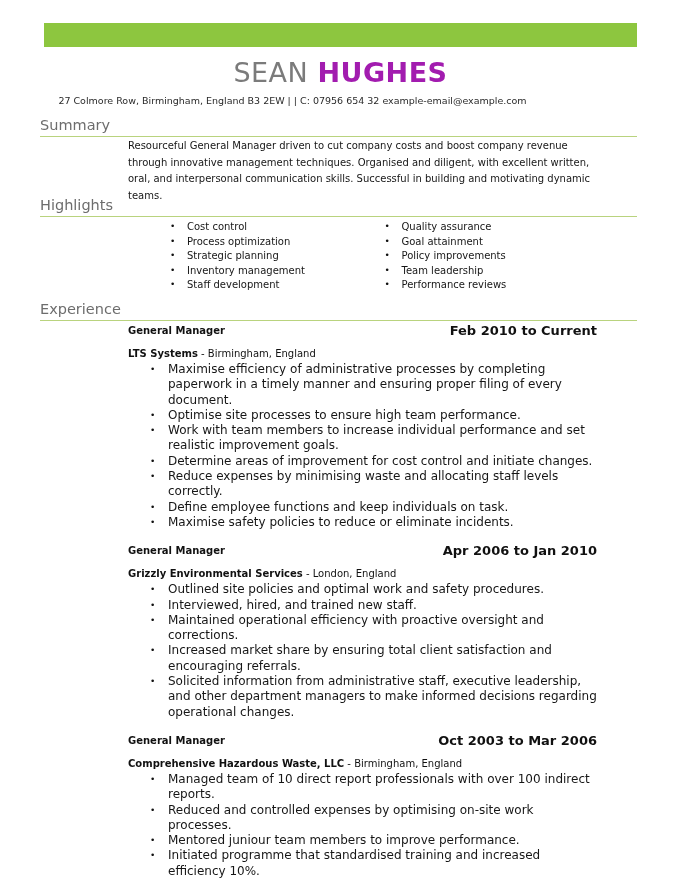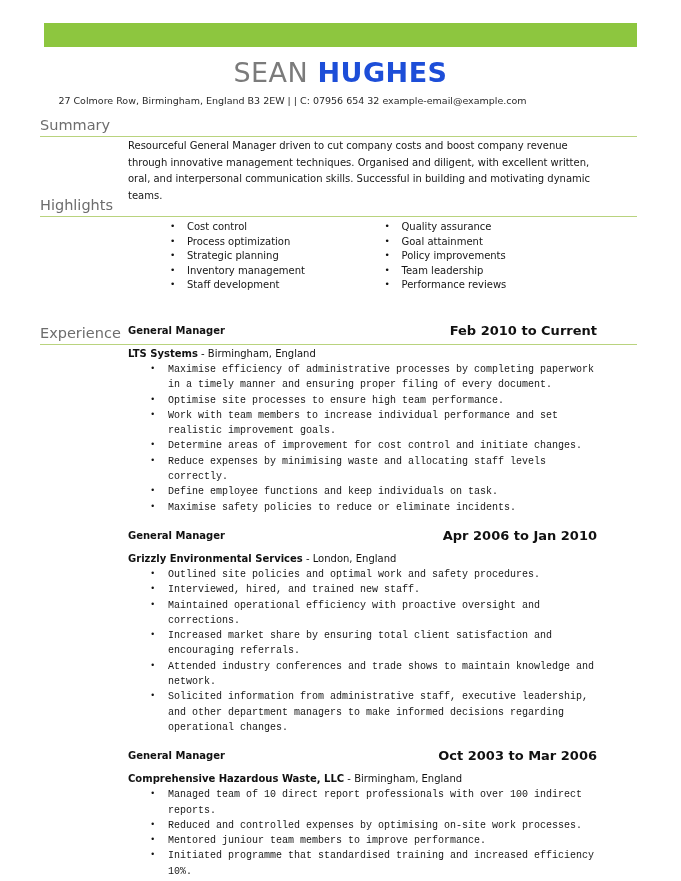--- a/index.html
+++ b/index.html
@@ -16,21 +16,21 @@
   .green-bar {
     position: absolute; left: 44px; top: 23px;
     width: 593px; height: 24px;
   }
   .name {
     position: absolute; left: 0; top: 57px; width: 681px;
     text-align: center;
     font-size: 27px; letter-spacing: 0.5px; line-height: 32px;
   }
   .name .first { color: #7b7b7b; font-weight: 400; }
-  .name .last  { color: #1d4ed8; font-weight: 700; }
+  .name .last  { color: #a21caf; font-weight: 700; }
   .contact {
     position: absolute; left: 0; top: 94px; width: 585px;
     text-align: center;
     font-size: 9.5px; color: #2a2a2a; line-height: 13px;
   }
 
   
   .section { position: absolute; left: 40px; width: 597px; }
   .sec-head {
     font-size: 14.5px; font-weight: 400; color: #6d6d6d;
@@ -62,22 +62,22 @@
   
   .job { margin-bottom: 0; }
   .job-top { display: flex; justify-content: space-between; align-items: flex-start; }
   .job-title { font-size: 10px; font-weight: 700; color: #111; line-height: 15px; }
   .job-dates { font-size: 13px; font-weight: 700; color: #111; line-height: 15px; white-space: nowrap; }
   .job-company { font-size: 10px; line-height: 15px; color: #111; margin-top: 8px; }
   .job-company .co { font-weight: 700; }
   .job-company .loc { font-weight: 400; }
   .job-bullets { margin-top: 1px; }
   .job-bullet {
-    position: relative; font-size: 10px; line-height: 15.3px;
-    color: #161616; padding-left: 40px; font-family: Liberation Mono, monospace;
+    position: relative; font-size: 12px; line-height: 15.3px;
+    color: #161616; padding-left: 40px;
   }
   .job-bullet::before {
     content: "\2022"; position: absolute; left: 22px; top: 0;
     font-size: 9px; color: #111;
   }
 </style>
 </head>
 <body>
 
 <div class="page">
@@ -115,21 +115,21 @@
           <div class="hl-item">Quality assurance</div>
           <div class="hl-item">Goal attainment</div>
           <div class="hl-item">Policy improvements</div>
           <div class="hl-item">Team leadership</div>
           <div class="hl-item">Performance reviews</div>
         </div>
     </div>
   </div>
 
   <div class="section" style="top:301px;">
-    <div class="sec-head" style="color: rgb(109, 109, 109); margin-top: 24px;">Experience</div>
+    <div class="sec-head" style="color: rgb(109, 109, 109);">Experience</div>
     <div class="sec-rule" style="background: rgb(185, 211, 126);"></div>
   </div>
   <div class="section body-col" style="top:323px;" id="experience-body">
       <div class="job">
         <div class="job-top">
           <div class="job-title">General Manager</div>
           <div class="job-dates">Feb 2010 to Current</div>
         </div>
         <div class="job-company"><span class="co">LTS Systems</span><span class="loc"> - Birmingham, England</span></div>
         <div class="job-bullets">
@@ -146,21 +146,20 @@
         <div class="job-top">
           <div class="job-title">General Manager</div>
           <div class="job-dates">Apr 2006 to Jan 2010</div>
         </div>
         <div class="job-company"><span class="co">Grizzly Environmental Services</span><span class="loc"> - London, England</span></div>
         <div class="job-bullets">
           <div class="job-bullet">Outlined site policies and optimal work and safety procedures.</div>
           <div class="job-bullet">Interviewed, hired, and trained new staff.</div>
           <div class="job-bullet">Maintained operational efficiency with proactive oversight and corrections.</div>
           <div class="job-bullet">Increased market share by ensuring total client satisfaction and encouraging referrals.</div>
-          <div class="job-bullet">Attended industry conferences and trade shows to maintain knowledge and network.</div>
           <div class="job-bullet">Solicited information from administrative staff, executive leadership, and other department managers to make informed decisions regarding operational changes.</div>
         </div>
       </div>
       <div class="job" style="margin-top: 13px;">
         <div class="job-top">
           <div class="job-title">General Manager</div>
           <div class="job-dates">Oct 2003 to Mar 2006</div>
         </div>
         <div class="job-company"><span class="co">Comprehensive Hazardous Waste, LLC</span><span class="loc"> - Birmingham, England</span></div>
         <div class="job-bullets">

